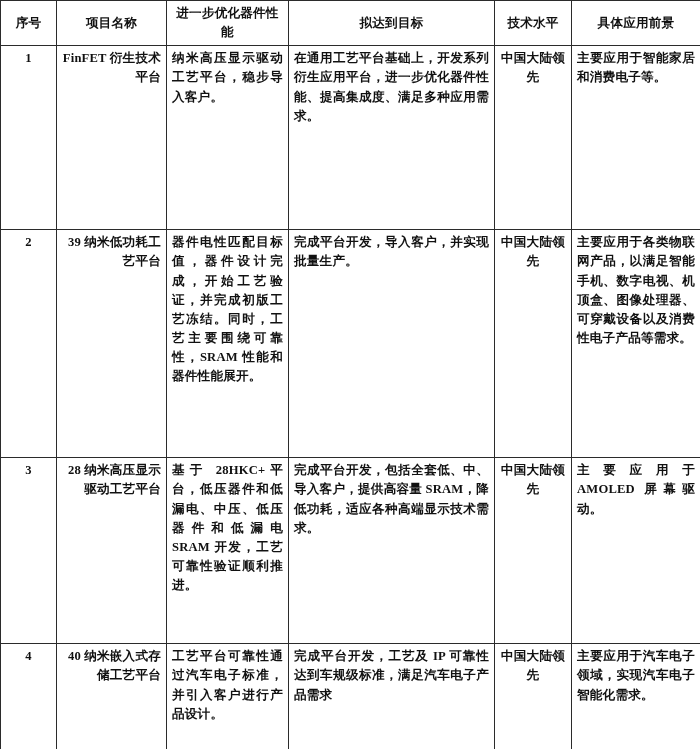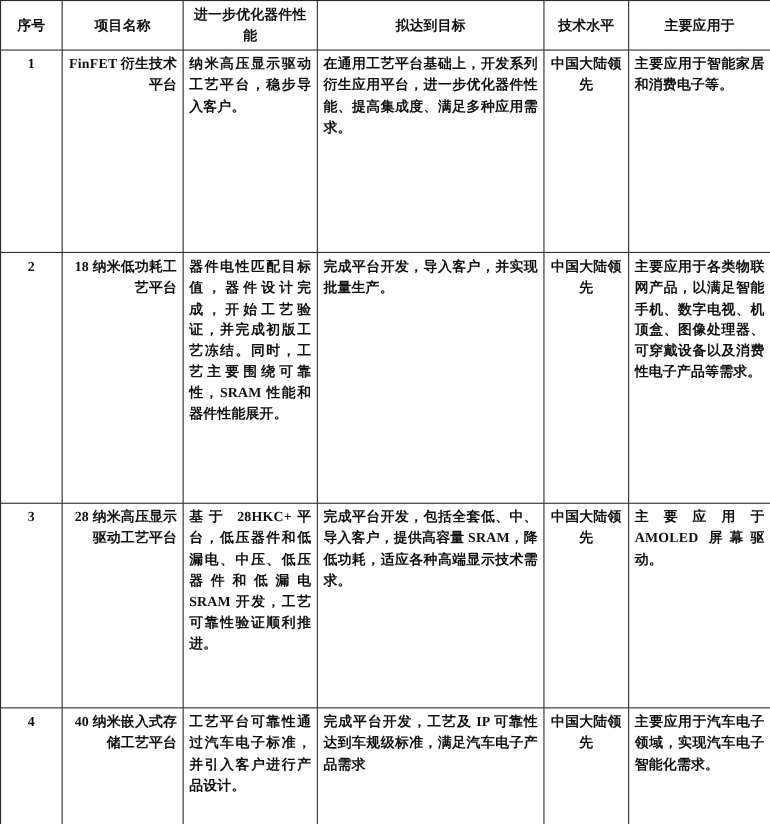--- a/index.html
+++ b/index.html
@@ -78,35 +78,35 @@
       <col class="c-level">
       <col class="c-app">
   </colgroup>
   <thead>
     <tr>
       <th>序号</th>
       <th>项目名称</th>
       <th>进一步优化器件性能</th>
       <th>拟达到目标</th>
       <th>技术水平</th>
-      <th>主要应用于</th>
+      <th>具体应用前景</th>
     </tr>
   </thead>
   <tbody>
     <tr class="r1">
       <td class="seq">1</td>
       <td class="name">FinFET 衍生技术平台</td>
       <td class="prog">纳米高压显示驱动工艺平台，稳步导入客户。</td>
       <td class="goal">在通用工艺平台基础上，开发系列衍生应用平台，进一步优化器件性能、提高集成度、满足多种应用需求。</td>
       <td class="level">中国大陆领先</td>
       <td class="app">主要应用于智能家居和消费电子等。</td>
     </tr>
     <tr class="r2">
       <td class="seq">2</td>
-      <td class="name">18 纳米低功耗工艺平台</td>
+      <td class="name">39 纳米低功耗工艺平台</td>
       <td class="prog">器件电性匹配目标值，器件设计完成，开始工艺验证，并完成初版工艺冻结。同时，工艺主要围绕可靠性，SRAM 性能和器件性能展开。</td>
       <td class="goal">完成平台开发，导入客户，并实现批量生产。</td>
       <td class="level">中国大陆领先</td>
       <td class="app">主要应用于各类物联网产品，以满足智能手机、数字电视、机顶盒、图像处理器、可穿戴设备以及消费性电子产品等需求。</td>
     </tr>
     <tr class="r3">
       <td class="seq">3</td>
       <td class="name">28 纳米高压显示驱动工艺平台</td>
       <td class="prog">基于 28HKC+平台，低压器件和低漏电、中压、低压器件和低漏电 SRAM 开发，工艺可靠性验证顺利推进。</td>
       <td class="goal">完成平台开发，包括全套低、中、导入客户，提供高容量 SRAM，降低功耗，适应各种高端显示技术需求。</td>

